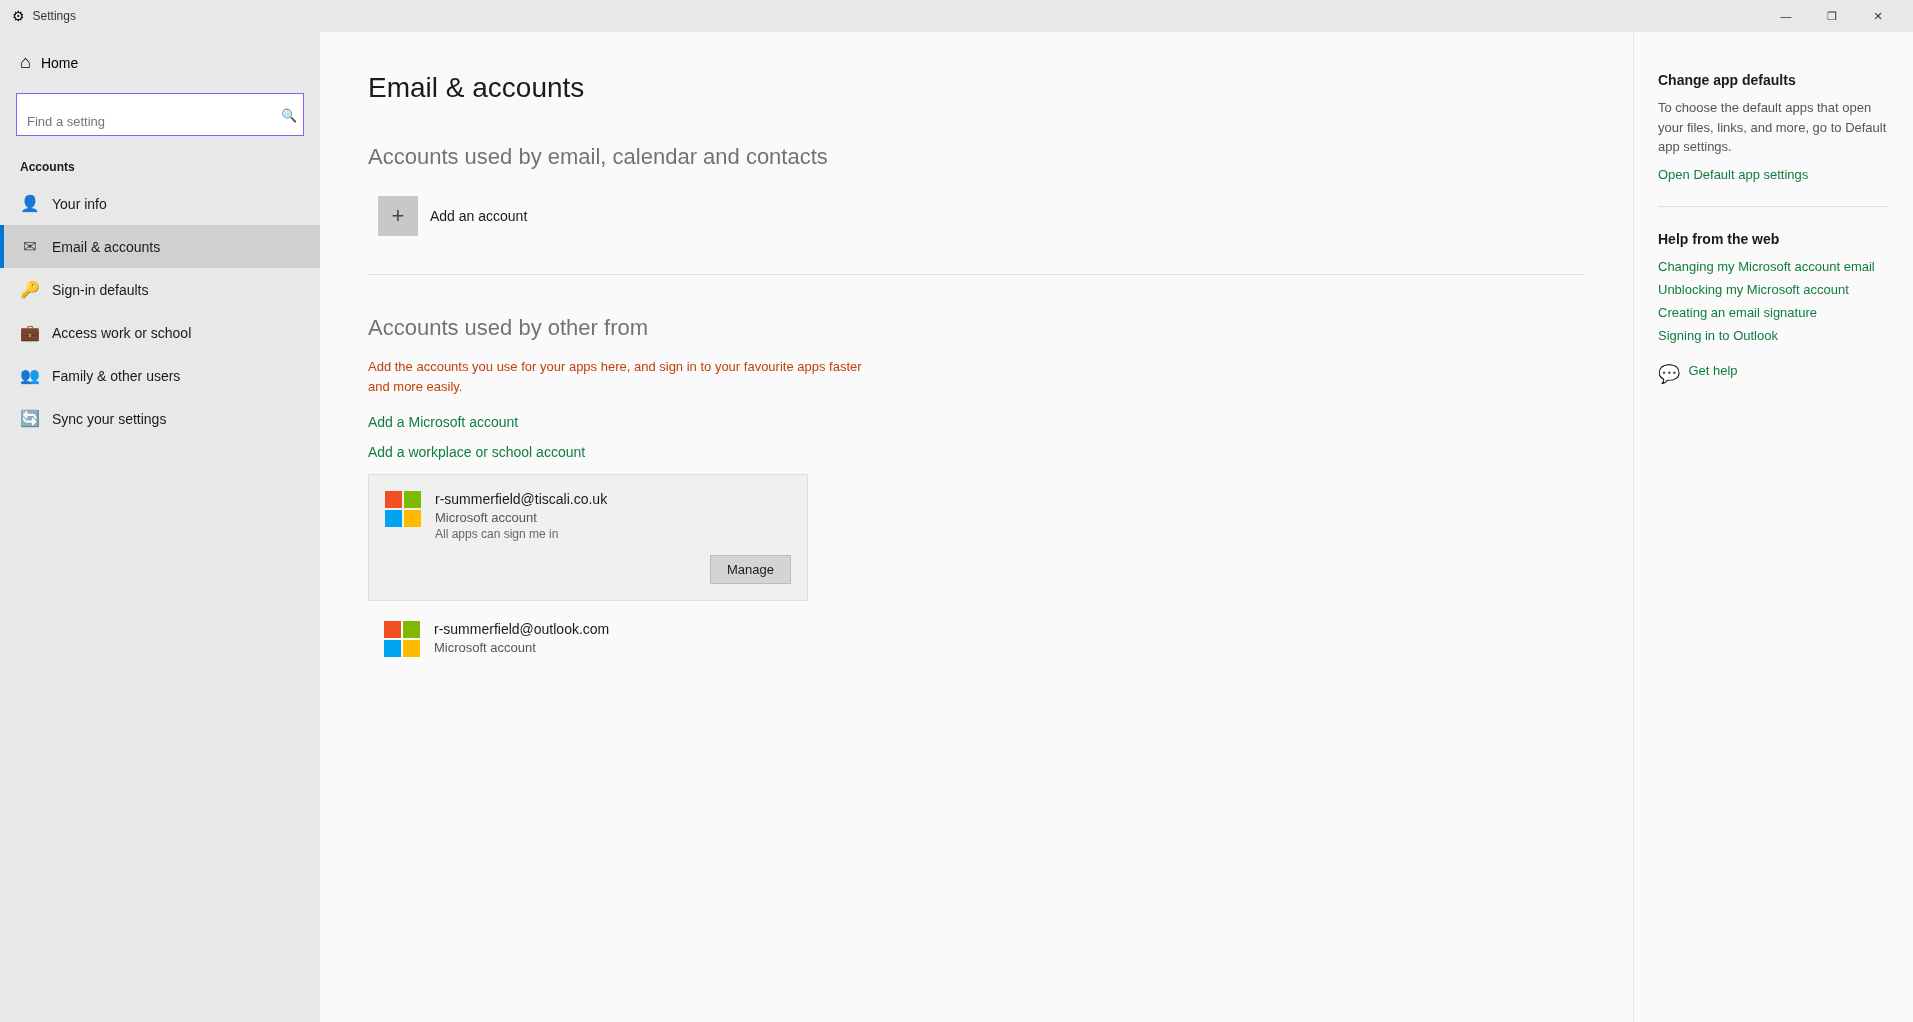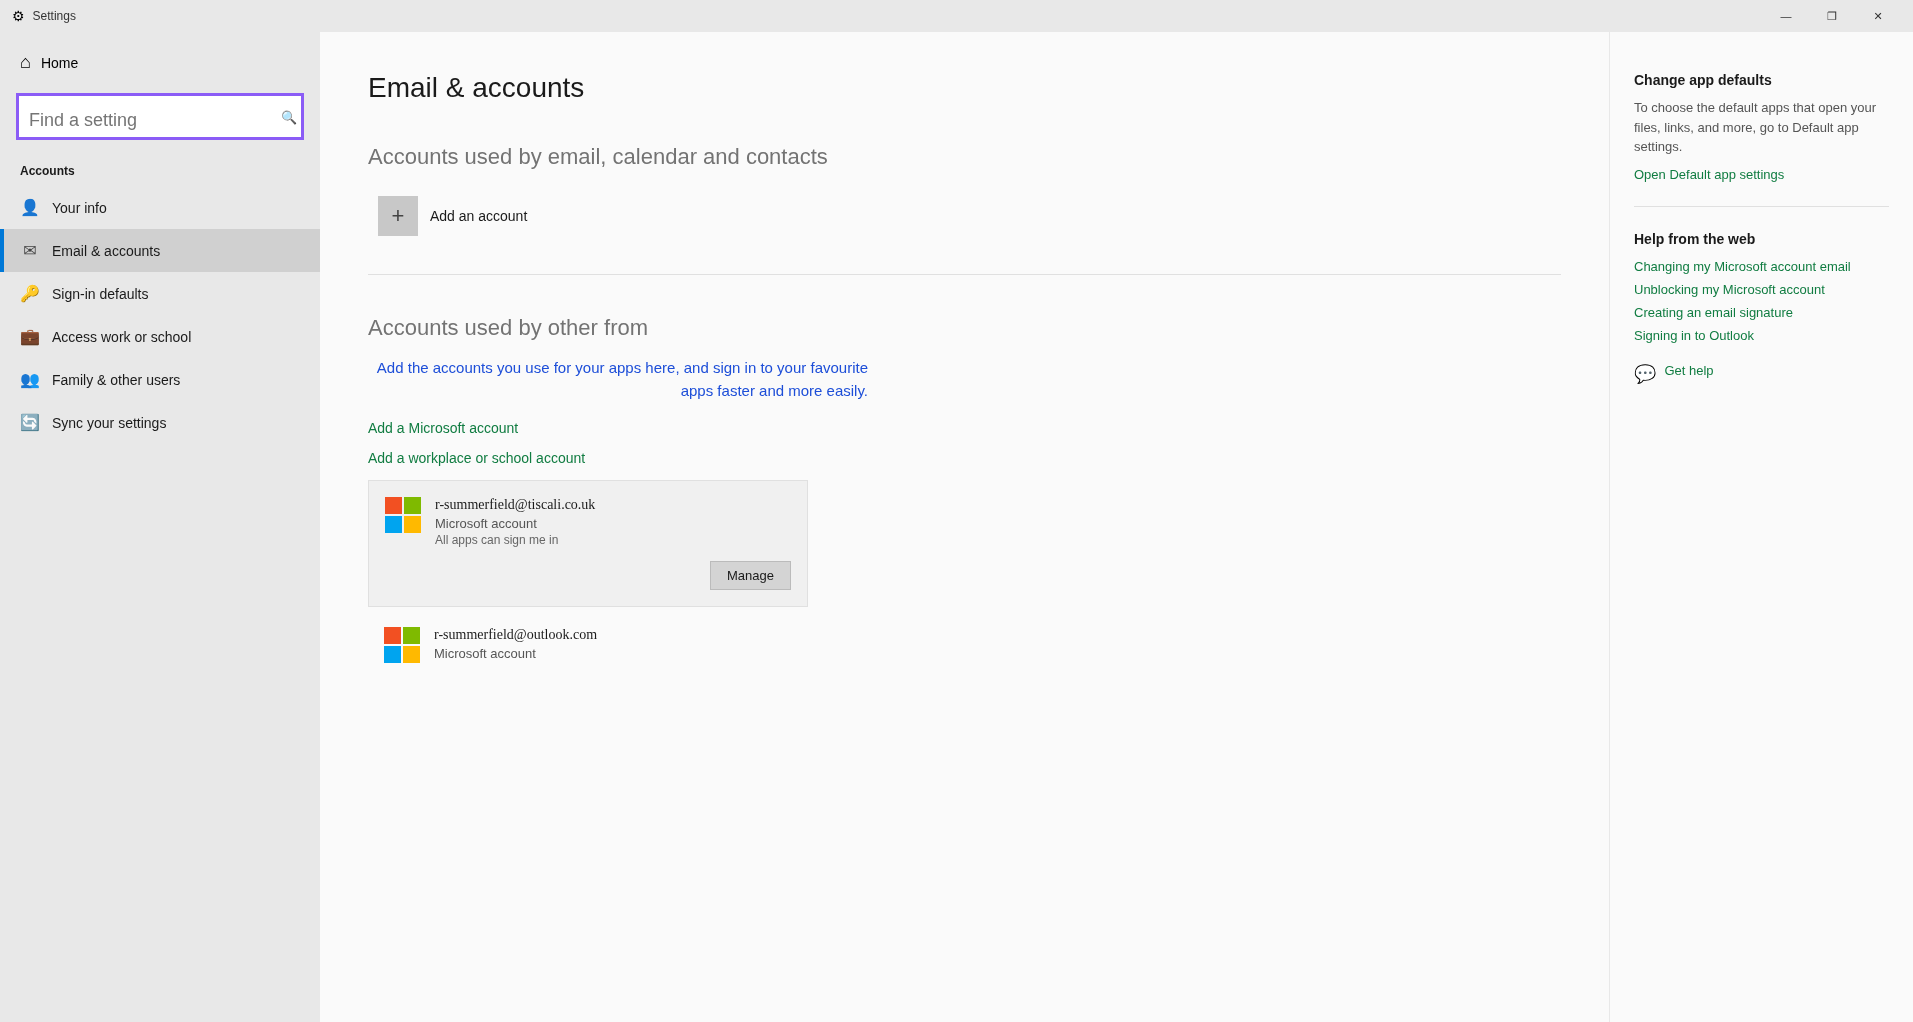--- a/index.html
+++ b/index.html
@@ -78,24 +78,24 @@
     .home-icon {
       font-size: 18px;
     }
 
     .search-box {
       margin: 4px 16px 16px 16px;
       position: relative;
     }
     .search-input {
       width: 100%;
-      padding: 14px 30px 6px 10px;
-      border: 3px solid #8b5cf6;
+      padding: 20px 30px 6px 10px;
+      border: 1px solid #8b5cf6;
       background: white;
-      font-size: 18px;
+      font-size: 13px;
       outline: none;
     }
     .search-icon-btn {
       position: absolute;
       right: 6px;
       top: 50%;
       transform: translateY(-50%);
       font-size: 13px;
       color: #555;
       background: none;
@@ -188,26 +188,25 @@
       color: #1a1a1a;
     }
 
     .divider {
       border: none;
       border-top: 1px solid #e0e0e0;
       margin: 16px 0 24px 0;
     }
 
     .other-apps-desc {
-      font-size: 15px;
-      color: #1d4ed8;
+      font-size: 13px;
+      color: #c2410c;
       margin-bottom: 18px;
       max-width: 500px;
       line-height: 1.5;
-      text-align: right;
     }
 
     .link-btn {
       display: block;
       background: none;
       border: none;
       color: #107c41;
       font-size: 14px;
       cursor: pointer;
       padding: 0;
@@ -243,21 +242,20 @@
     .ms-logo-q4 { background: #ffb900; }
 
     .account-info {
       flex: 1;
     }
     .account-email {
       font-size: 14px;
       font-weight: 400;
       color: #1a1a1a;
       margin-bottom: 3px;
-      font-family: Liberation Serif, serif;
     }
     .account-type {
       font-size: 13px;
       color: #555;
       margin-bottom: 2px;
     }
     .account-status {
       font-size: 12px;
       color: #666;
     }
@@ -277,21 +275,21 @@
 
     .account-card-plain {
       background: transparent;
       width: 440px;
       padding: 16px 16px 0 16px;
       margin-bottom: 4px;
     }
 
     
     .right-panel {
-      width: 304px;
+      width: 280px;
       background: #fafafa;
       padding: 40px 24px;
       flex-shrink: 0;
       border-left: 1px solid #e8e8e8;
     }
 
     .panel-section-title {
       font-size: 14px;
       font-weight: 600;
       color: #1a1a1a;

